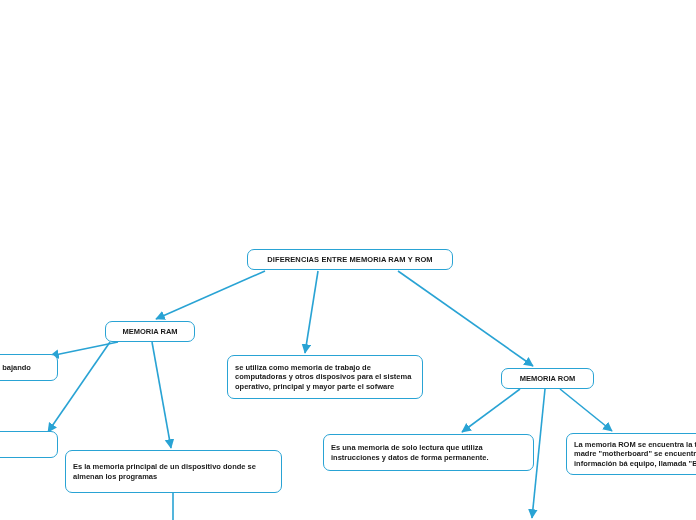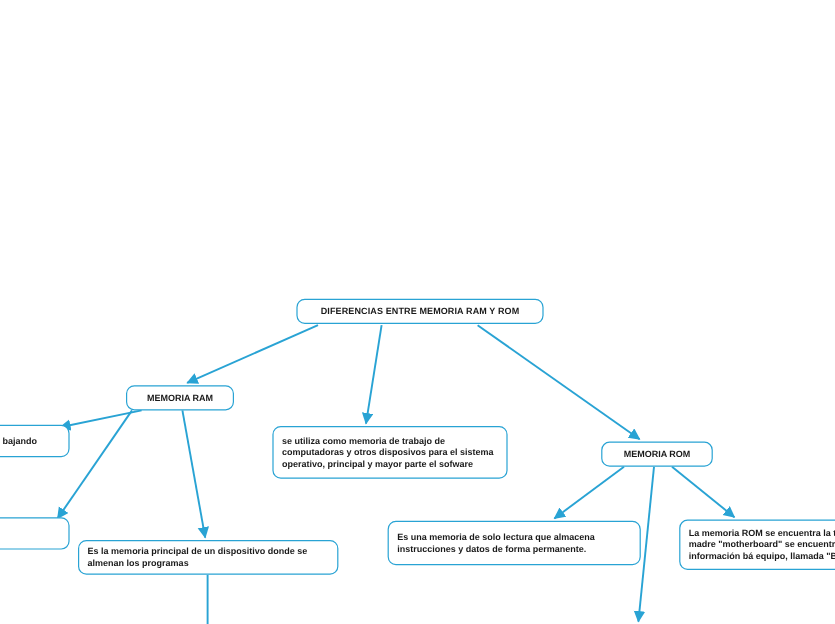--- a/index.html
+++ b/index.html
@@ -97,25 +97,25 @@
   </div>
 
   <div class="node" style="left:-30px; top:354px; width:88px; height:27px;">
     <span>mente bajando</span>
   </div>
 
   <div class="node" style="left:-30px; top:431px; width:88px; height:27px;">
     
   </div>
 
-  <div class="node" style="left:65px; top:450px; width:217px; height:29px;">
+  <div class="node" style="left:65px; top:450px; width:217px; height:43px;">
     <span>Es la memoria principal de un dispositivo donde se almenan los programas</span>
   </div>
 
   <div class="node" style="left:323px; top:434px; width:211px; height:37px;">
-    <span>Es una memoria de solo lectura que almacena instrucciones y datos de forma permanente.</span>
+    <span>Es una memoria de solo lectura que utiliza instrucciones y datos de forma permanente.</span>
   </div>
 
   <div class="node" style="left:566px; top:433px; width:160px; height:42px;">
     <span>La memoria ROM se encuentra la tarjeta madre "motherboard" se encuentra la información bá equipo, llamada "BIOS."</span>
   </div>
 
 </div>
 
 </body></html>

